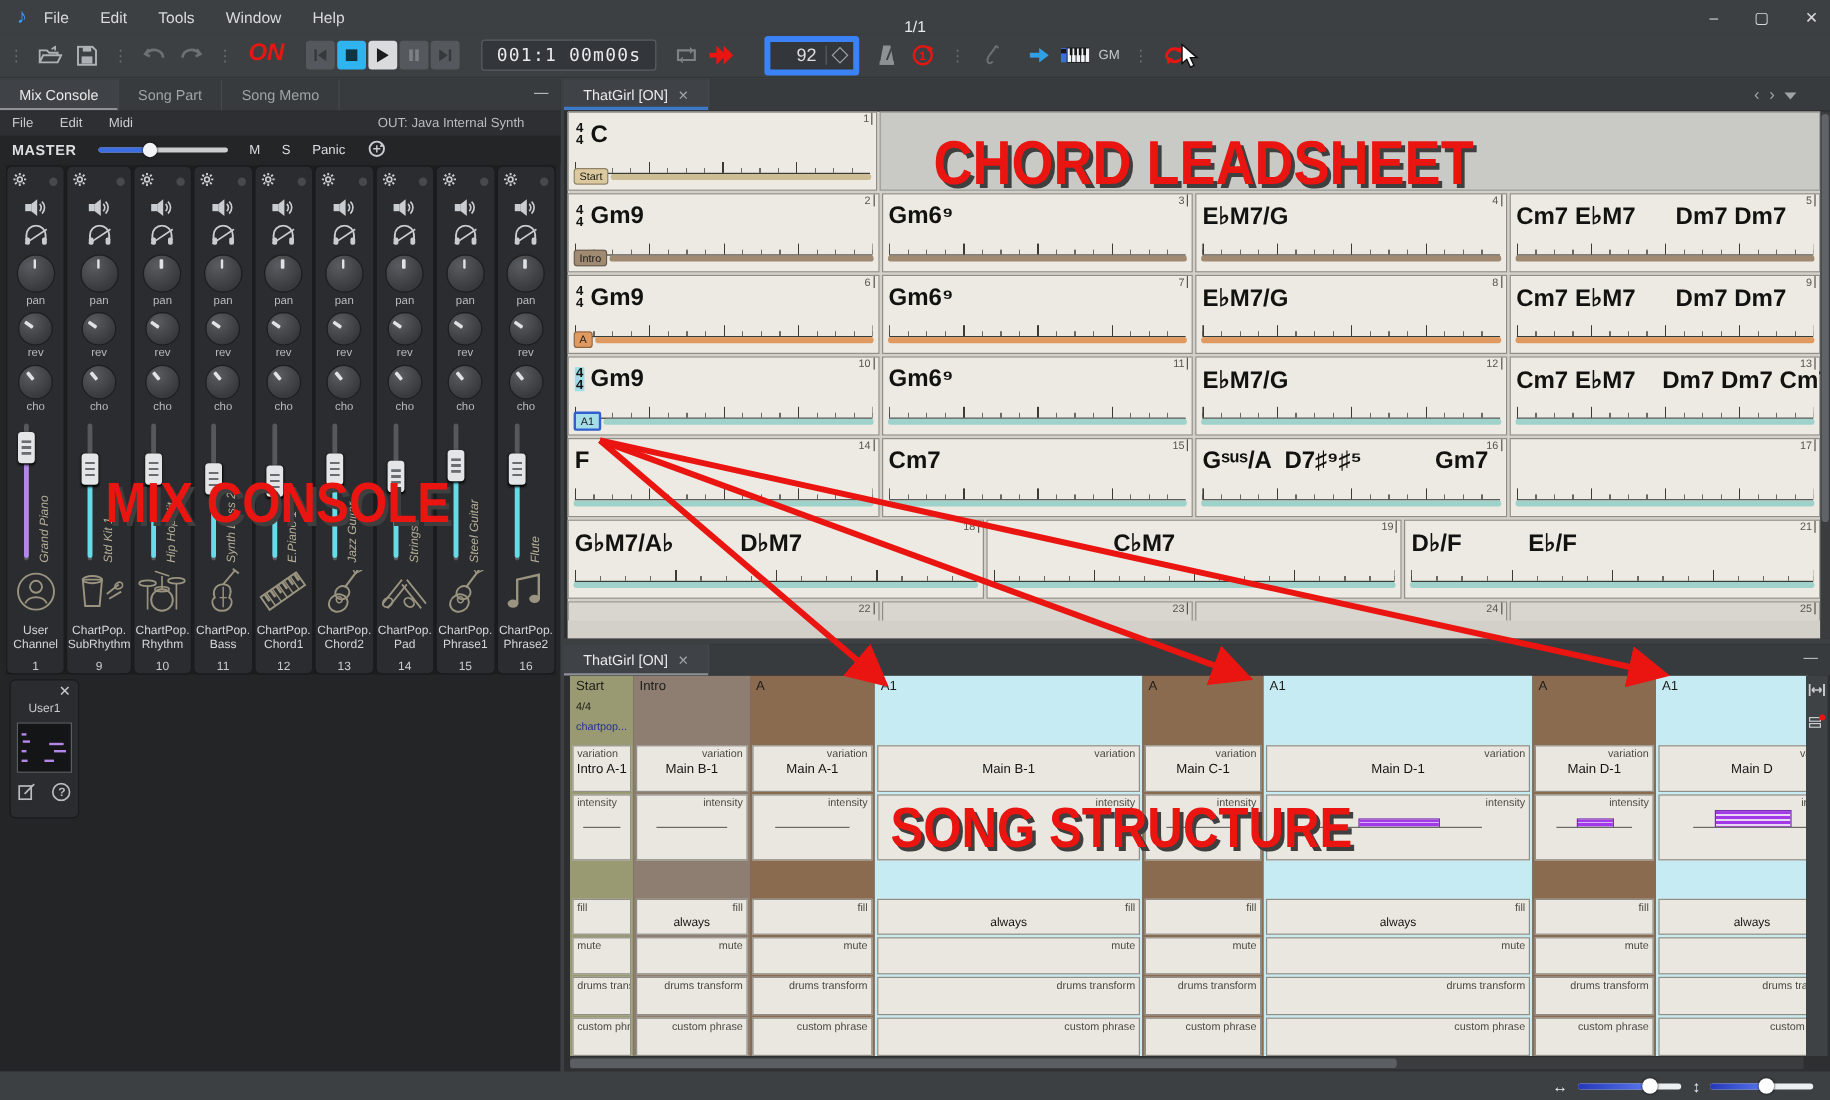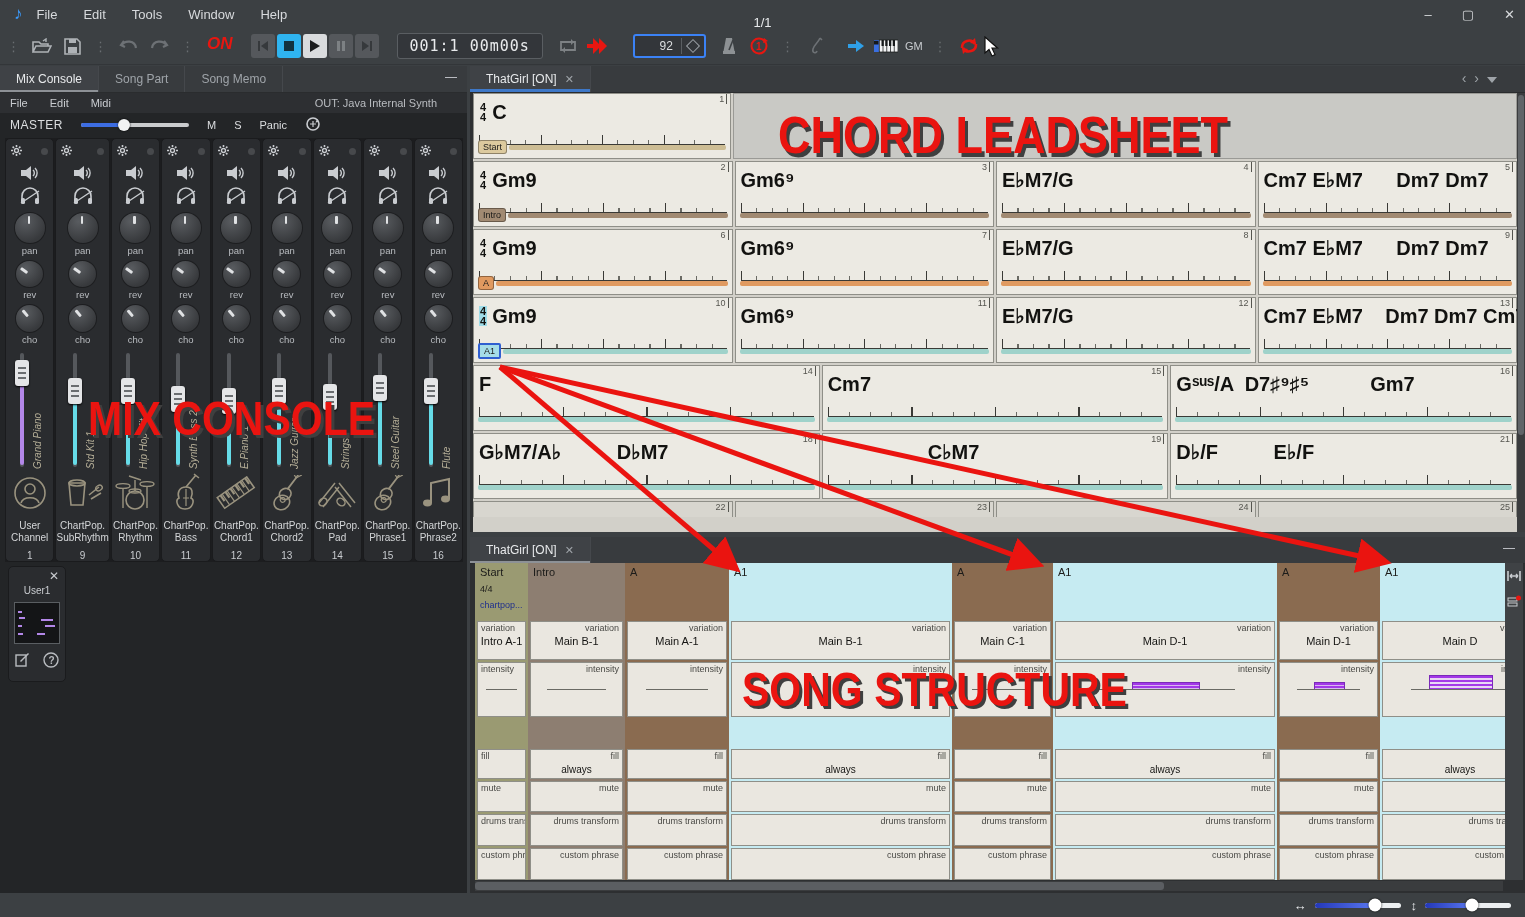--- a/index.html
+++ b/index.html
@@ -12,44 +12,44 @@
   .menu-item{margin-right:26px;cursor:default;}
   #title-center{position:absolute;left:0;right:0;top:3px;text-align:center;color:#b9bcc0;font-size:12px;pointer-events:none;}
   #title-count{position:absolute;left:0;right:0;top:15px;text-align:center;color:#e8eaec;font-size:13px;}
   #win-buttons{position:absolute;right:10px;top:0;height:28px;display:flex;align-items:center;gap:30px;color:#d8dadd;font-size:13px;}
 
   
   #toolbar{position:absolute;left:0;top:28px;right:0;height:36px;background:#3c4043;border-bottom:1px solid #333639;display:flex;align-items:center;}
   .tb-sep{color:#6a6e72;font-size:13px;letter-spacing:0;margin:0 7px;}
   .tb-ic{display:inline-flex;align-items:center;justify-content:center;width:24px;height:24px;margin:0 3px;}
   .tb-ic svg{display:block;}
-  #on-label{color:#e81610;font-weight:bold;font-size:17px;margin:0 10px 4px 6px;font-style:italic;}
+  #on-label{color:#e81610;font-weight:bold;font-size:20px;margin:0 10px 4px 6px;font-style:italic;}
   .transport{display:flex;gap:2px;margin:0 8px;}
   .tbtn{width:24px;height:24px;border-radius:3px;background:#55585c;display:flex;align-items:center;justify-content:center;}
   .tbtn.stop{background:#2fb4f0;}
   .tbtn.play{background:#d9dbdd;}
   #pos-box{margin:0 10px;background:#33363a;border:1px solid #5a5e62;border-radius:3px;color:#e8eaec;font-family:"DejaVu Sans Mono",monospace;font-size:15px;padding:3px 12px;letter-spacing:1px;}
-  #tempo-box{margin:0 8px;background:#33363a;border:2px solid #3b82f6;border-radius:3px;color:#dcdee0;font-size:12px;display:flex;align-items:center;}
+  #tempo-box{margin:0 8px;background:#33363a;border:5px solid #3b82f6;border-radius:3px;color:#dcdee0;font-size:15px;display:flex;align-items:center;}
   #tempo-val{padding:3px 8px;min-width:30px;text-align:right;}
   #tempo-spin{border-left:1px solid #5a5e62;padding:3px 6px;display:flex;align-items:center;}
   .diamond{width:8px;height:8px;border:1px solid #9aa0a5;transform:rotate(45deg);}
   #gm-label{color:#c9ccd0;font-size:11px;margin:0 4px;}
 
   
   #left-panel{position:absolute;left:0;top:66px;width:467px;bottom:24px;background:#232527;}
   .tabbar{height:26px;background:#383b3e;display:flex;align-items:center;color:#9fa4a9;font-size:12px;position:relative;border-bottom:1px solid #2a2c2e;}
   .tab{padding:0 16px;height:100%;display:flex;align-items:center;border-right:1px solid #45484c;}
   .tab.active{color:#e8eaec;background:#3f4246;box-shadow:inset 0 -2px 0 #8d9196;}
   .tab .x{margin-left:8px;color:#9fa4a9;font-size:11px;}
   .tab-min{position:absolute;right:10px;top:4px;color:#c9ccd0;}
   #mc-menubar{height:20px;background:#2d2f32;display:flex;align-items:center;color:#c9ccd0;font-size:11px;padding:0 10px;position:relative;}
   #mc-menubar span{margin-right:22px;}
   #mc-out{position:absolute;right:8px;color:#b9bcc0;}
   #master-row{height:24px;display:flex;align-items:center;color:#dcdee0;font-size:11px;padding:0 10px;gap:18px;background:#232527;}
-  #master-label{font-weight:normal;font-size:12px;letter-spacing:.5px;}
+  #master-label{font-weight:bold;font-size:12px;letter-spacing:.5px;}
   .hslider{position:relative;width:108px;height:4px;background:#caccce;border-radius:2px;}
   .hslider .fill{position:absolute;left:0;top:0;bottom:0;width:40%;background:#3d6de2;border-radius:2px;}
   .hslider .thumb{position:absolute;top:50%;width:12px;height:12px;border-radius:50%;background:#f2f3f4;transform:translate(-50%,-50%);box-shadow:0 0 2px #000;}
 
   #strips{position:absolute;left:5px;top:72px;right:4px;height:424px;display:flex;gap:1px;background:#1c1d1f;}
   .strip{flex:1;background:#2a2c2f;border-radius:5px;border:1px solid #1a1b1d;display:flex;flex-direction:column;align-items:center;padding-top:2px;position:relative;}
   .strip-head{width:100%;display:flex;justify-content:space-between;align-items:center;padding:1px 5px;box-sizing:border-box;}
   .led{width:7px;height:7px;border-radius:50%;background:#47494c;}
   .s-ic{height:24px;display:flex;align-items:center;justify-content:center;}
   .knob{width:30px;height:30px;border-radius:50%;background:radial-gradient(circle at 35% 28%,#595c60,#37393c 72%);border:1px solid #1d1e20;position:relative;margin-top:4px;}
@@ -1016,20 +1016,28 @@
 
   <div class="measure">
     <span class="mnum">16</span>
     <span class="chordline"><span>Gˢᵘˢ/A  D7♯⁹♯⁵           Gm7</span></span>
     <span class="ruler"></span>
     <span class="markerrow">
               <span class="mbar" style="background: rgb(159, 210, 202);"></span>
             </span>
   </div>
 
+  <div class="measure">
+    <span class="mnum">17</span>
+    <span class="chordline"><span></span></span>
+    <span class="ruler"></span>
+    <span class="markerrow">
+              <span class="mbar" style="background: rgb(159, 210, 202);"></span>
+            </span>
+  </div>
 </div>
         <div class="ls-row">
   <div class="measure">
     <span class="mnum">18</span>
     <span class="chordline"><span>G♭M7/A♭          D♭M7</span></span>
     <span class="ruler"></span>
     <span class="markerrow">
               <span class="mbar" style="background: rgb(159, 210, 202);"></span>
             </span>
   </div>

